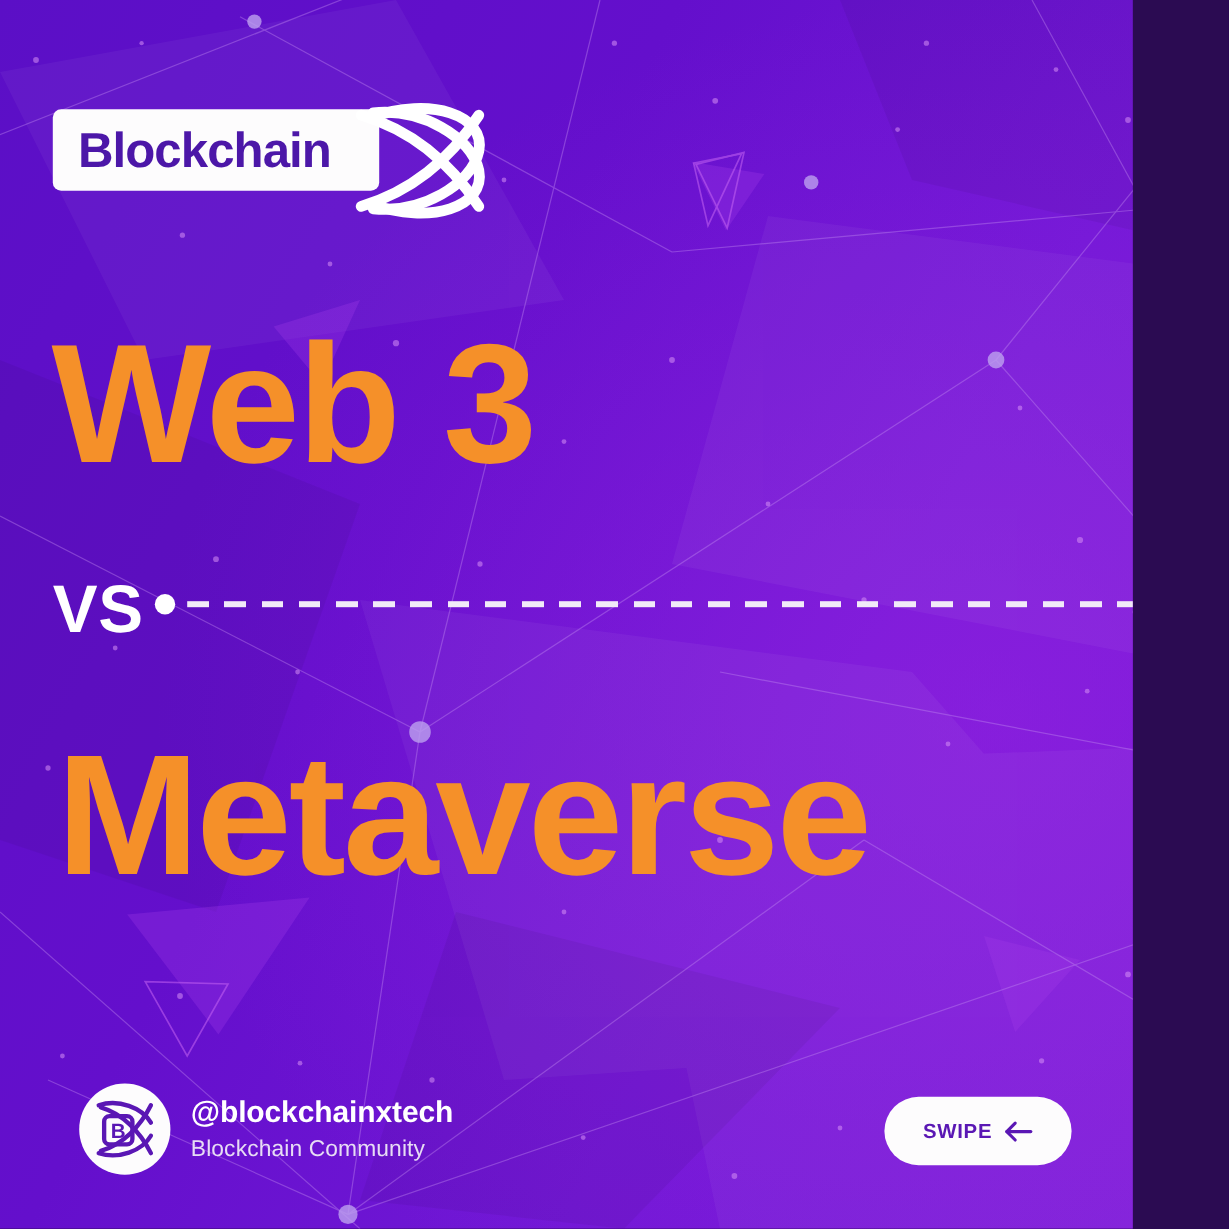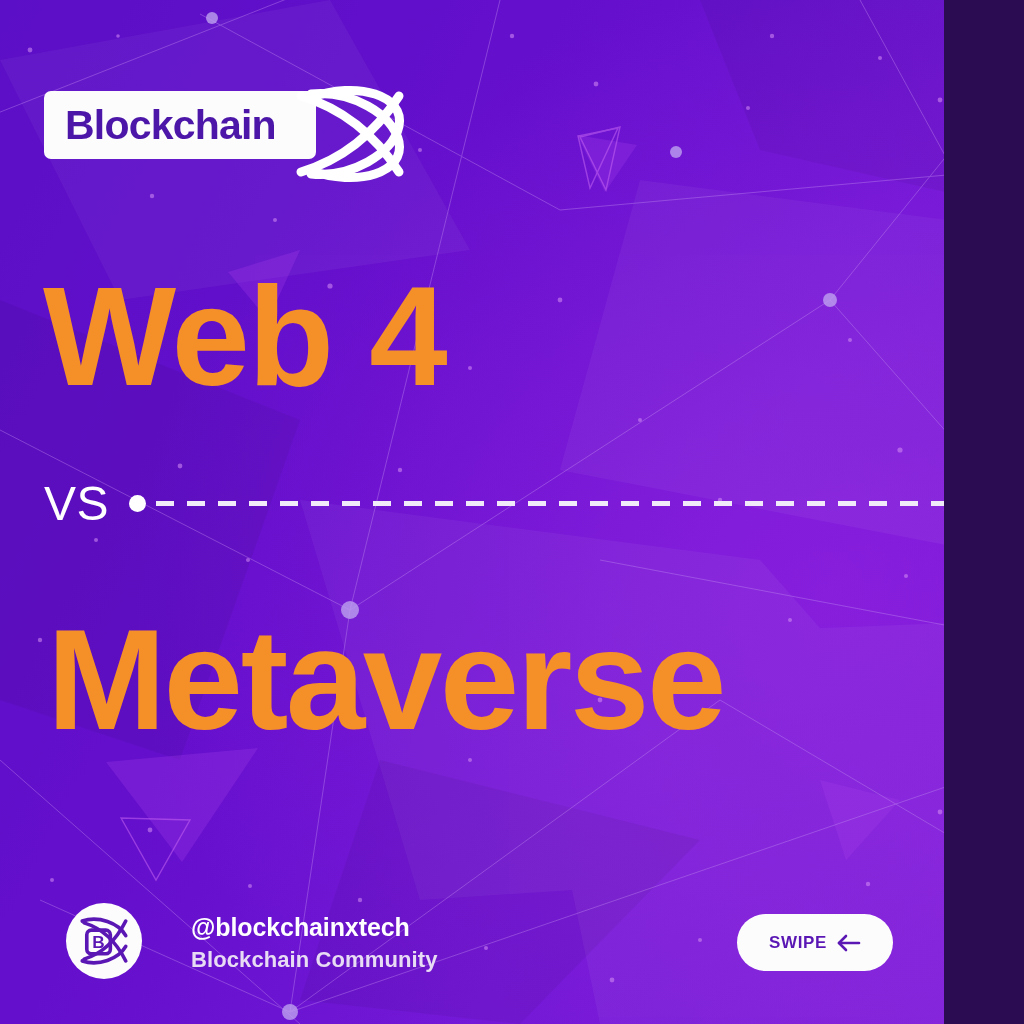--- a/index.html
+++ b/index.html
@@ -42,21 +42,21 @@
   }
   .title-b{
     position:absolute;left:47px;top:608px;
     color:#f59029;font-size:143px;font-weight:700;
     letter-spacing:-2.5px;line-height:1;white-space:nowrap;
   }
 
   
   .vs-label{
     position:absolute;left:44px;top:480px;
-    color:#ffffff;font-size:48px;font-weight:400;
+    color:#ffffff;font-size:56px;font-weight:700;
     letter-spacing:0.5px;line-height:1;
   }
   .vs-dot{
     position:absolute;left:129px;top:495px;
     width:17px;height:17px;border-radius:50%;
     background:#ffffff;
   }
   .vs-dash{
     position:absolute;left:156px;top:501px;right:-6px;height:5px;
     background-image:repeating-linear-gradient(
@@ -65,27 +65,27 @@
 
   
   .avatar{
     position:absolute;left:66px;top:903px;
     width:76px;height:76px;border-radius:50%;
     background:#fdfcfd;
     display:flex;align-items:center;justify-content:center;
   }
   .avatar svg{width:58px;height:58px;display:block;}
 
-  .footer-text{position:absolute;left:159px;top:911px;margin-left:32px;}
+  .footer-text{position:absolute;left:159px;top:911px;}
   .handle{
     color:#ffffff;font-size:25px;font-weight:700;
     letter-spacing:-0.1px;line-height:1.28;white-space:nowrap;
   }
   .community{
-    color:#e7dcf4;font-size:22px;font-weight:700;
+    color:#e7dcf4;font-size:19px;font-weight:400;
     letter-spacing:0.1px;line-height:1.3;white-space:nowrap;
     margin-top:3px;
   }
 
   .swipe{
     position:absolute;left:737px;top:914px;
     width:156px;height:57px;border-radius:29px;
     background:#fdfcfd;
     display:flex;align-items:center;justify-content:center;gap:9px;
     cursor:pointer;
@@ -210,21 +210,21 @@
     <svg class="logo-x" viewBox="0 0 125 104">
       <g fill="none" stroke="#ffffff" stroke-width="9" stroke-linecap="round">
         <path d="M14,14 C54,26 86,50 112,90"></path>
         <path d="M14,90 C54,78 86,54 112,14"></path>
         <path d="M22,16 C72,-2 118,14 112,44 C106,72 64,96 24,92"></path>
         <path d="M22,88 C72,106 118,90 112,60 C106,32 64,8 24,12"></path>
       </g>
     </svg>
   </div>
 
-  <div class="title-a">Web 4</div>
+  <div class="title-a">Web 3</div>
 
   <div class="vs-label">VS</div>
   <div class="vs-dot"></div>
   <div class="vs-dash"></div>
 
   <div class="title-b">Metaverse</div>
 
   <div class="avatar">
     <svg viewBox="0 0 64 64">
       <g fill="none" stroke="#5a17b4" stroke-width="4" stroke-linecap="round">

